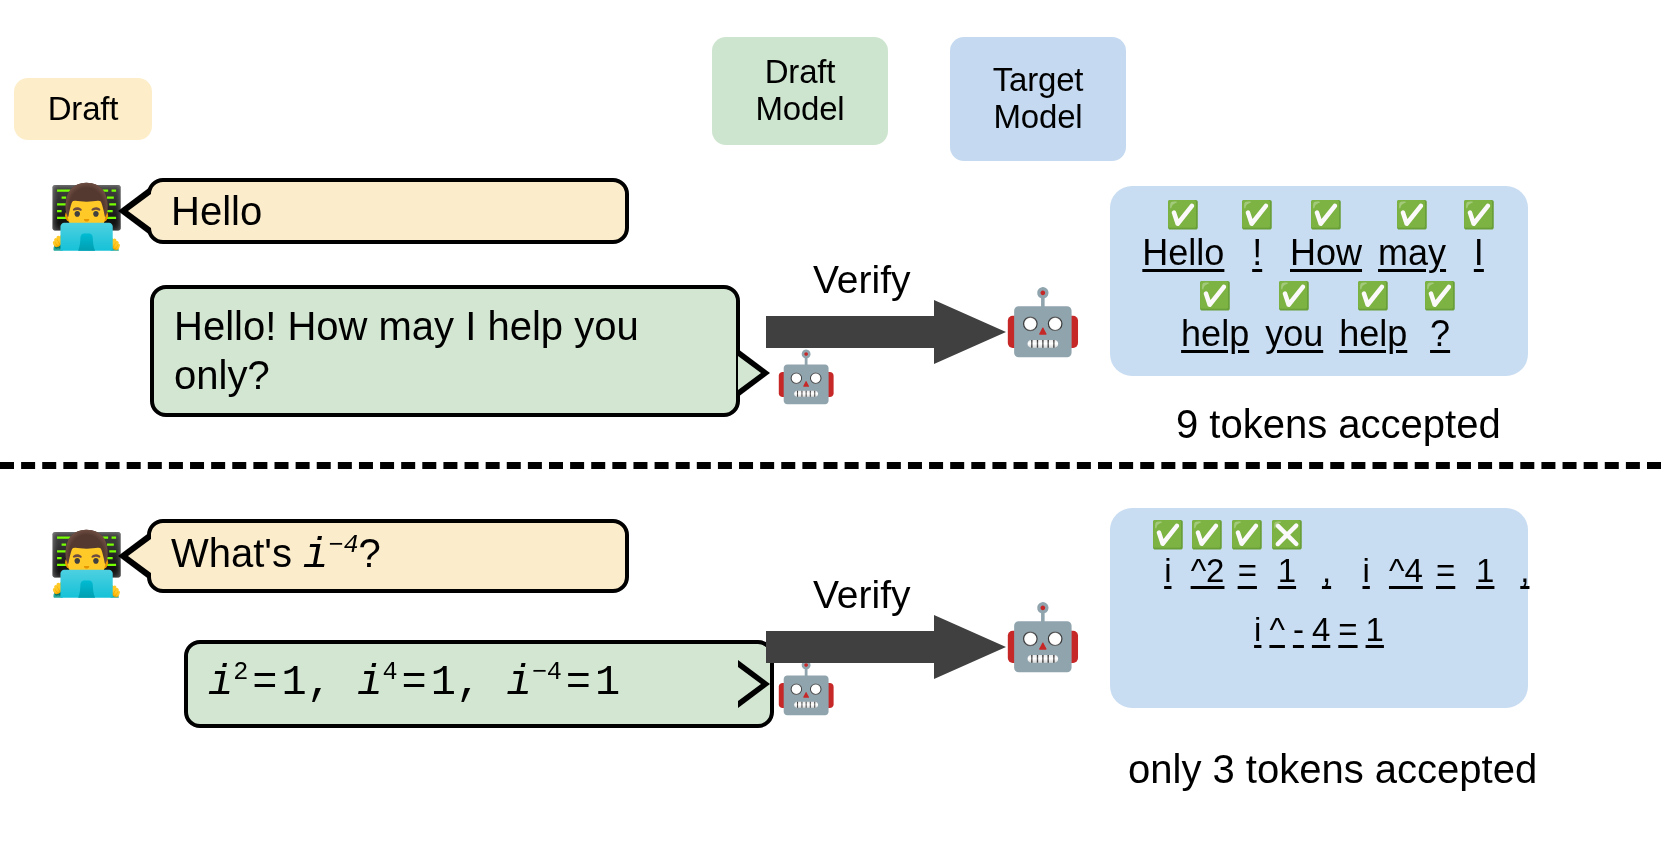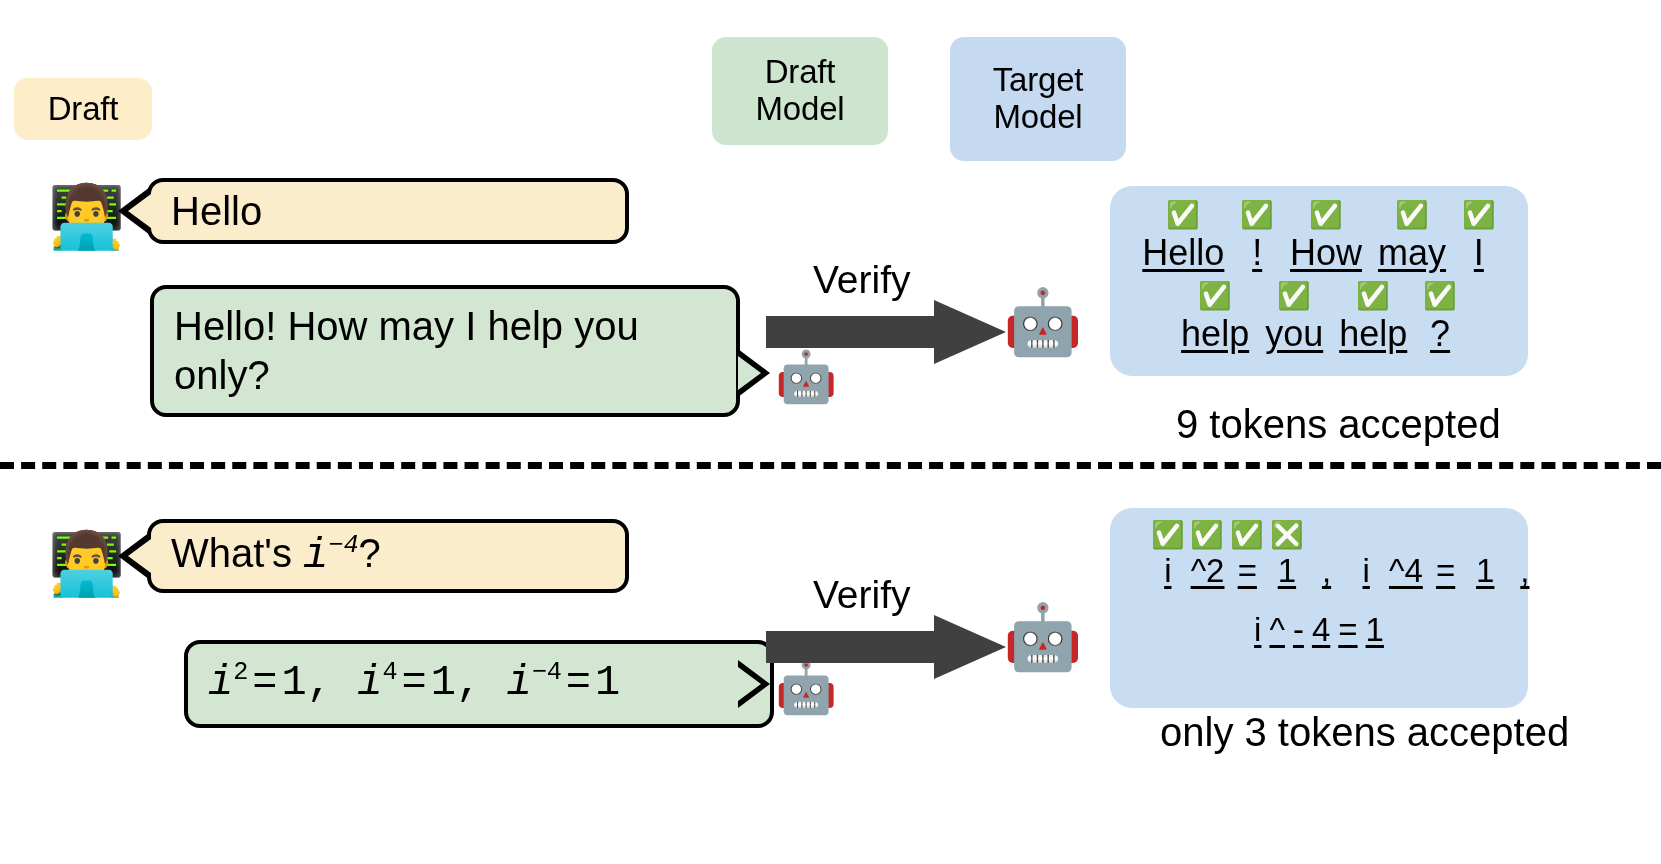--- a/index.html
+++ b/index.html
@@ -332,13 +332,13 @@
     </div>
     <div class="tok" style="margin:0 2px;">
       <span class="tok-text small">=</span>
     </div>
     <div class="tok" style="margin:0 2px;">
       <span class="tok-text small">1</span>
     </div>
   </div>
 </div>
 
-<div class="caption" style="left:1128px; top:710px;margin-left:32px;">only 3 tokens accepted</div>
+<div class="caption" style="left:1128px; top:747px;">only 3 tokens accepted</div>
 
 </body></html>

